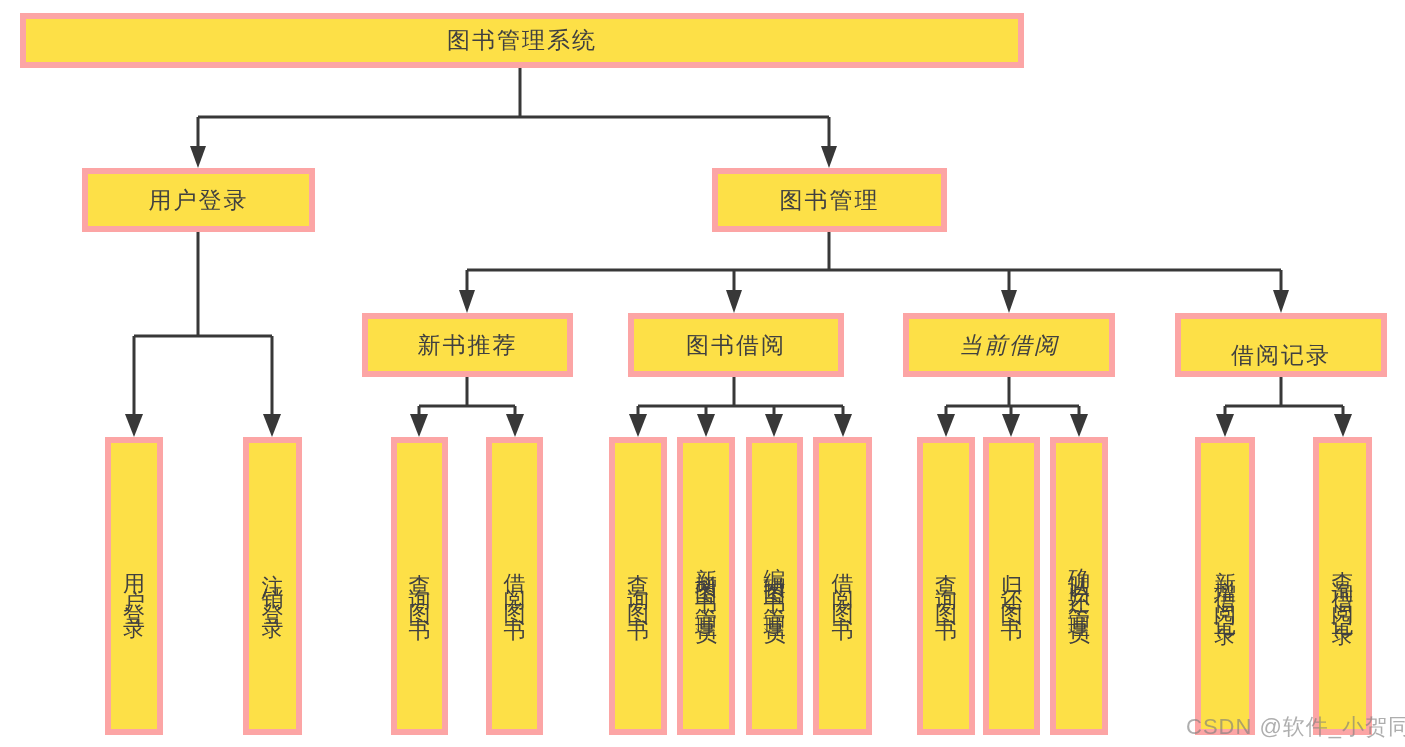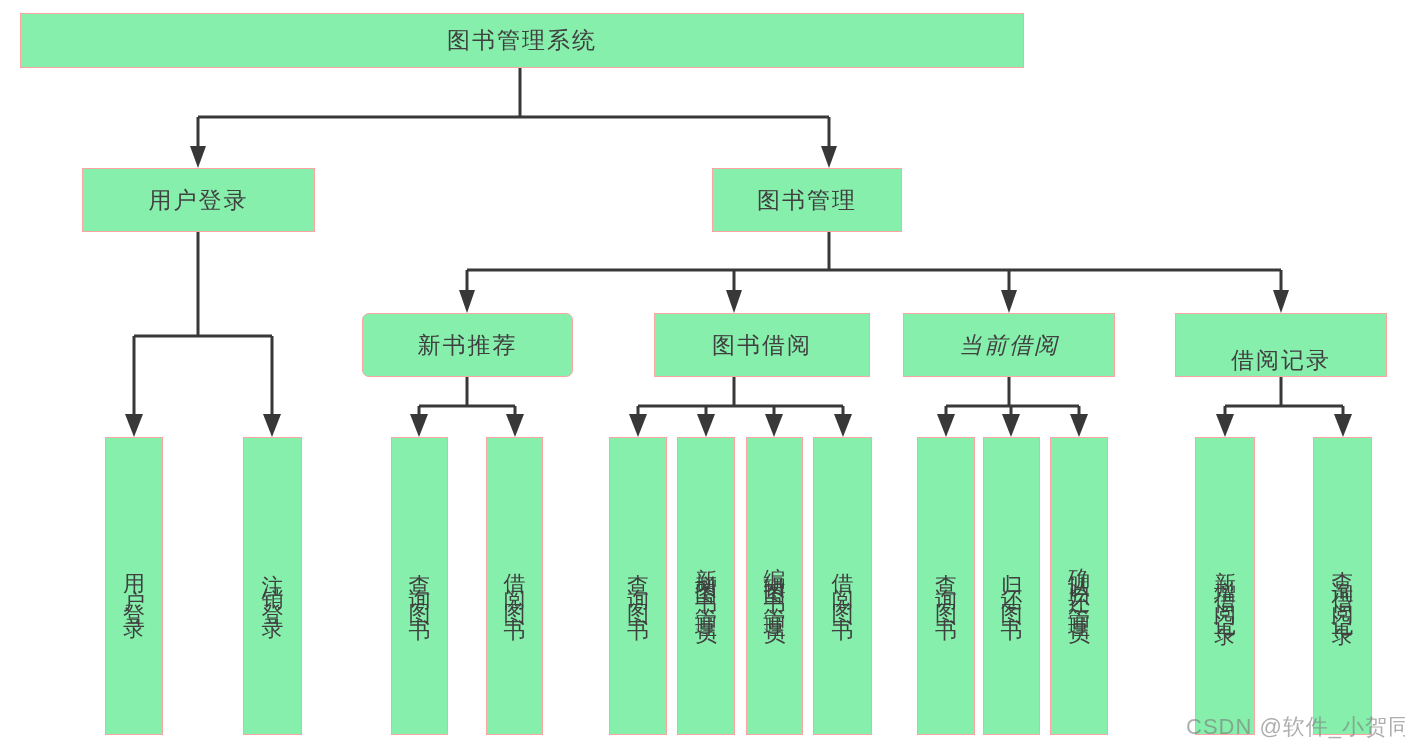--- a/index.html
+++ b/index.html
@@ -7,22 +7,22 @@
     position:relative;
     width:1405px;height:747px;
     background:#ffffff;
     font-family:"Liberation Sans", sans-serif;
     overflow:hidden;
   }
   .wires{position:absolute;left:0;top:0;width:1405px;height:747px;}
   .box{
     position:absolute;
     box-sizing:border-box;
-    border:1px solid #fca5a5;
-    background:#86efac;
+    border:6px solid #fca5a5;
+    background:#fde047;
     display:flex;align-items:center;justify-content:center;
     color:#404040;
   }
   .hlabel{font-size:23px;letter-spacing:2px;white-space:nowrap;}
   .leaf span{
     writing-mode:vertical-rl;
     text-orientation:mixed;
     font-size:22px;
     line-height:1;
     white-space:nowrap;
@@ -85,28 +85,28 @@
     </g>
   </svg>
 
   <div class="box" style="left:20px;top:13px;width:1004px;height:55px;">
     <span class="hlabel">图书管理系统</span>
   </div>
 
   <div class="box" style="left:82px;top:168px;width:233px;height:64px;">
     <span class="hlabel">用户登录</span>
   </div>
-  <div class="box" style="left:712px;top:168px;width:190px;height:64px;font-family:Liberation Serif, serif;">
+  <div class="box" style="left:712px;top:168px;width:235px;height:64px;font-family:Liberation Serif, serif;">
     <span class="hlabel">图书管理</span>
   </div>
 
-  <div class="box" style="left:362px;top:313px;width:211px;height:64px;border-radius:7px;">
+  <div class="box" style="left:362px;top:313px;width:211px;height:64px;">
     <span class="hlabel">新书推荐</span>
   </div>
-  <div class="box" style="left:628px;top:313px;width:216px;height:64px;margin-left:26px;">
+  <div class="box" style="left:628px;top:313px;width:216px;height:64px;">
     <span class="hlabel">图书借阅</span>
   </div>
   <div class="box" style="left:903px;top:313px;width:212px;height:64px;font-style:italic;">
     <span class="hlabel">当前借阅</span>
   </div>
   <div class="box" style="left:1175px;top:313px;width:212px;height:64px;align-items:flex-end;">
     <span class="hlabel">借阅记录</span>
   </div>
 
   <div class="box leaf ls4" style="left:105px;top:437px;width:58px;height:298px;">

